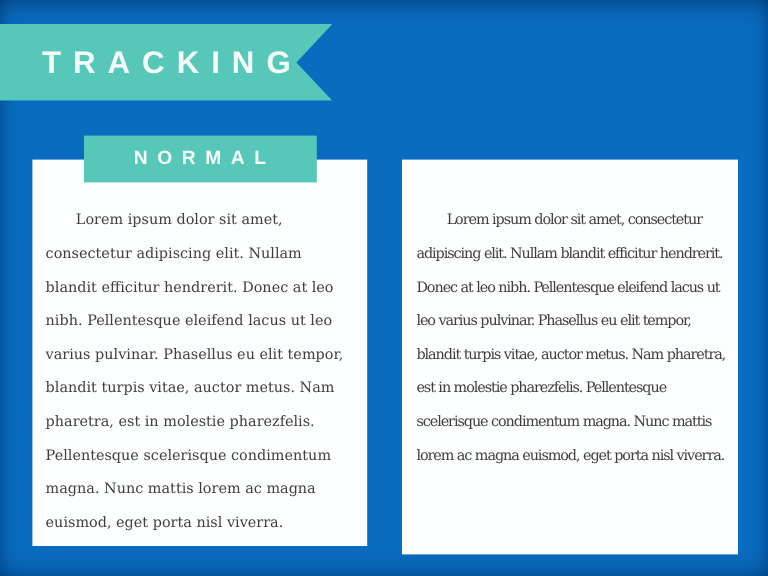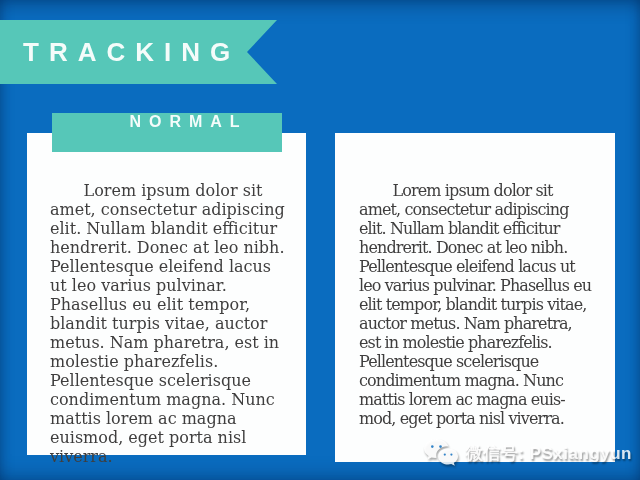--- a/index.html
+++ b/index.html
@@ -17,59 +17,59 @@
 
   
   .ribbon{
     position:absolute;left:0;top:20px;
     width:277px;height:64px;
     background:var(--accent,#56c7b8);
     clip-path:polygon(0 0,100% 0,calc(100% - 30px) 50%,100% 100%,0 100%);
     display:flex;align-items:center;
   }
   .ribbon-label{
-    padding-left:23px;
+    padding-left:35px;
     color:#f4fcfa;
     font-weight:bold;
     font-size:26px;
     letter-spacing:10px;
     white-space:nowrap;
   }
 
   
   .card{
     position:absolute;top:133px;
     background:#fdfefe;
   }
   .card-left{left:27px;width:279px;height:322px;}
   .card-right{left:335px;width:280px;height:329px;}
 
   .card-header{
     position:absolute;top:-20px;left:50%;
     transform:translateX(-50%);
     background:var(--accent,#56c7b8);
-    display:flex;justify-content:center;padding-left:36px;
+    display:flex;align-items:center;justify-content:center;
   }
   .card-header.normal{width:194px;height:39px;}
   .card-header.tight{width:200px;height:40px;}
   .card-header-label{
     color:#f4fcfa;
     font-weight:bold;
     font-size:16px;
     letter-spacing:8px;
     text-indent:8px; 
     white-space:nowrap;
   }
 
   .card-body{
-    margin:12px;
+    margin:0;
     padding:36px 9px 0 11px;
     font-family:"DejaVu Serif","Liberation Serif",serif;
-    font-size:16px;
-    line-height:19px;
+    font-size:12px;
+    line-height:28px;
     color:var(--body_text,#3f3e3e);
     text-indent:2.1em;
     text-align:left;
   }
   .card-body.tight-tracking{
     letter-spacing:-0.9px;
     padding:36px 8px 0 12px;
   }
 
   
@@ -102,31 +102,14 @@
     <div class="card-header normal">
       <span class="card-header-label">NORMAL</span>
     </div>
     <p class="card-body">Lorem ipsum dolor sit amet, consectetur adipiscing elit. Nullam blandit efficitur hendrerit. Donec at leo nibh. Pellentesque eleifend lacus ut leo varius pulvinar. Phasellus eu elit tempor, blandit turpis vitae, auctor metus. Nam pharetra, est in molestie pharezfelis. Pellentesque scelerisque condimentum magna. Nunc mattis lorem ac magna euismod, eget porta nisl viverra.</p>
   </section>
 
   <section class="card card-right">
     <p class="card-body tight-tracking">Lorem ipsum dolor sit amet, consectetur adipiscing elit. Nullam blandit efficitur hendrerit. Donec at leo nibh. Pellentesque eleifend lacus ut leo varius pulvinar. Phasellus eu elit tempor, blandit turpis vitae, auctor metus. Nam pharetra, est in molestie pharezfelis. Pellentesque scelerisque condimentum magna. Nunc mattis lorem ac magna euis­mod, eget porta nisl viverra.</p>
   </section>
 
-  <div class="watermark">
-    <span class="wechat-icon">
-      <svg width="36" height="30" viewBox="0 0 36 30">
-        <g fill="rgba(255,255,255,0.92)">
-          <path d="M13.5 1C6.6 1 1 5.3 1 10.6c0 3 1.8 5.6 4.6 7.3l-1.2 3.6 4.1-2.1c1.2.3 2.5.5 3.9.5.4 0 .8 0 1.2-.1-.3-.8-.4-1.6-.4-2.5 0-5 4.9-9 10.9-9 .4 0 .8 0 1.2.1C24.1 4.2 19.3 1 13.5 1z"></path>
-          <path d="M25.1 10.3c-5.5 0-9.9 3.6-9.9 8.1 0 4.5 4.4 8.1 9.9 8.1 1.1 0 2.2-.2 3.2-.5l3.5 1.8-1-3c2.5-1.5 4.2-3.8 4.2-6.4 0-4.5-4.4-8.1-9.9-8.1z"></path>
-        </g>
-        <g fill="rgba(10,108,191,0.9)">
-          <circle cx="9.3" cy="8.6" r="1.3"></circle>
-          <circle cx="17.5" cy="8.6" r="1.3"></circle>
-          <circle cx="21.8" cy="16.6" r="1.1"></circle>
-          <circle cx="28.4" cy="16.6" r="1.1"></circle>
-        </g>
-      </svg>
-    </span>
-    <span class="watermark-label">微信号: PSxiangyun</span>
-  </div>
 
 </div>
 
 </body></html>

